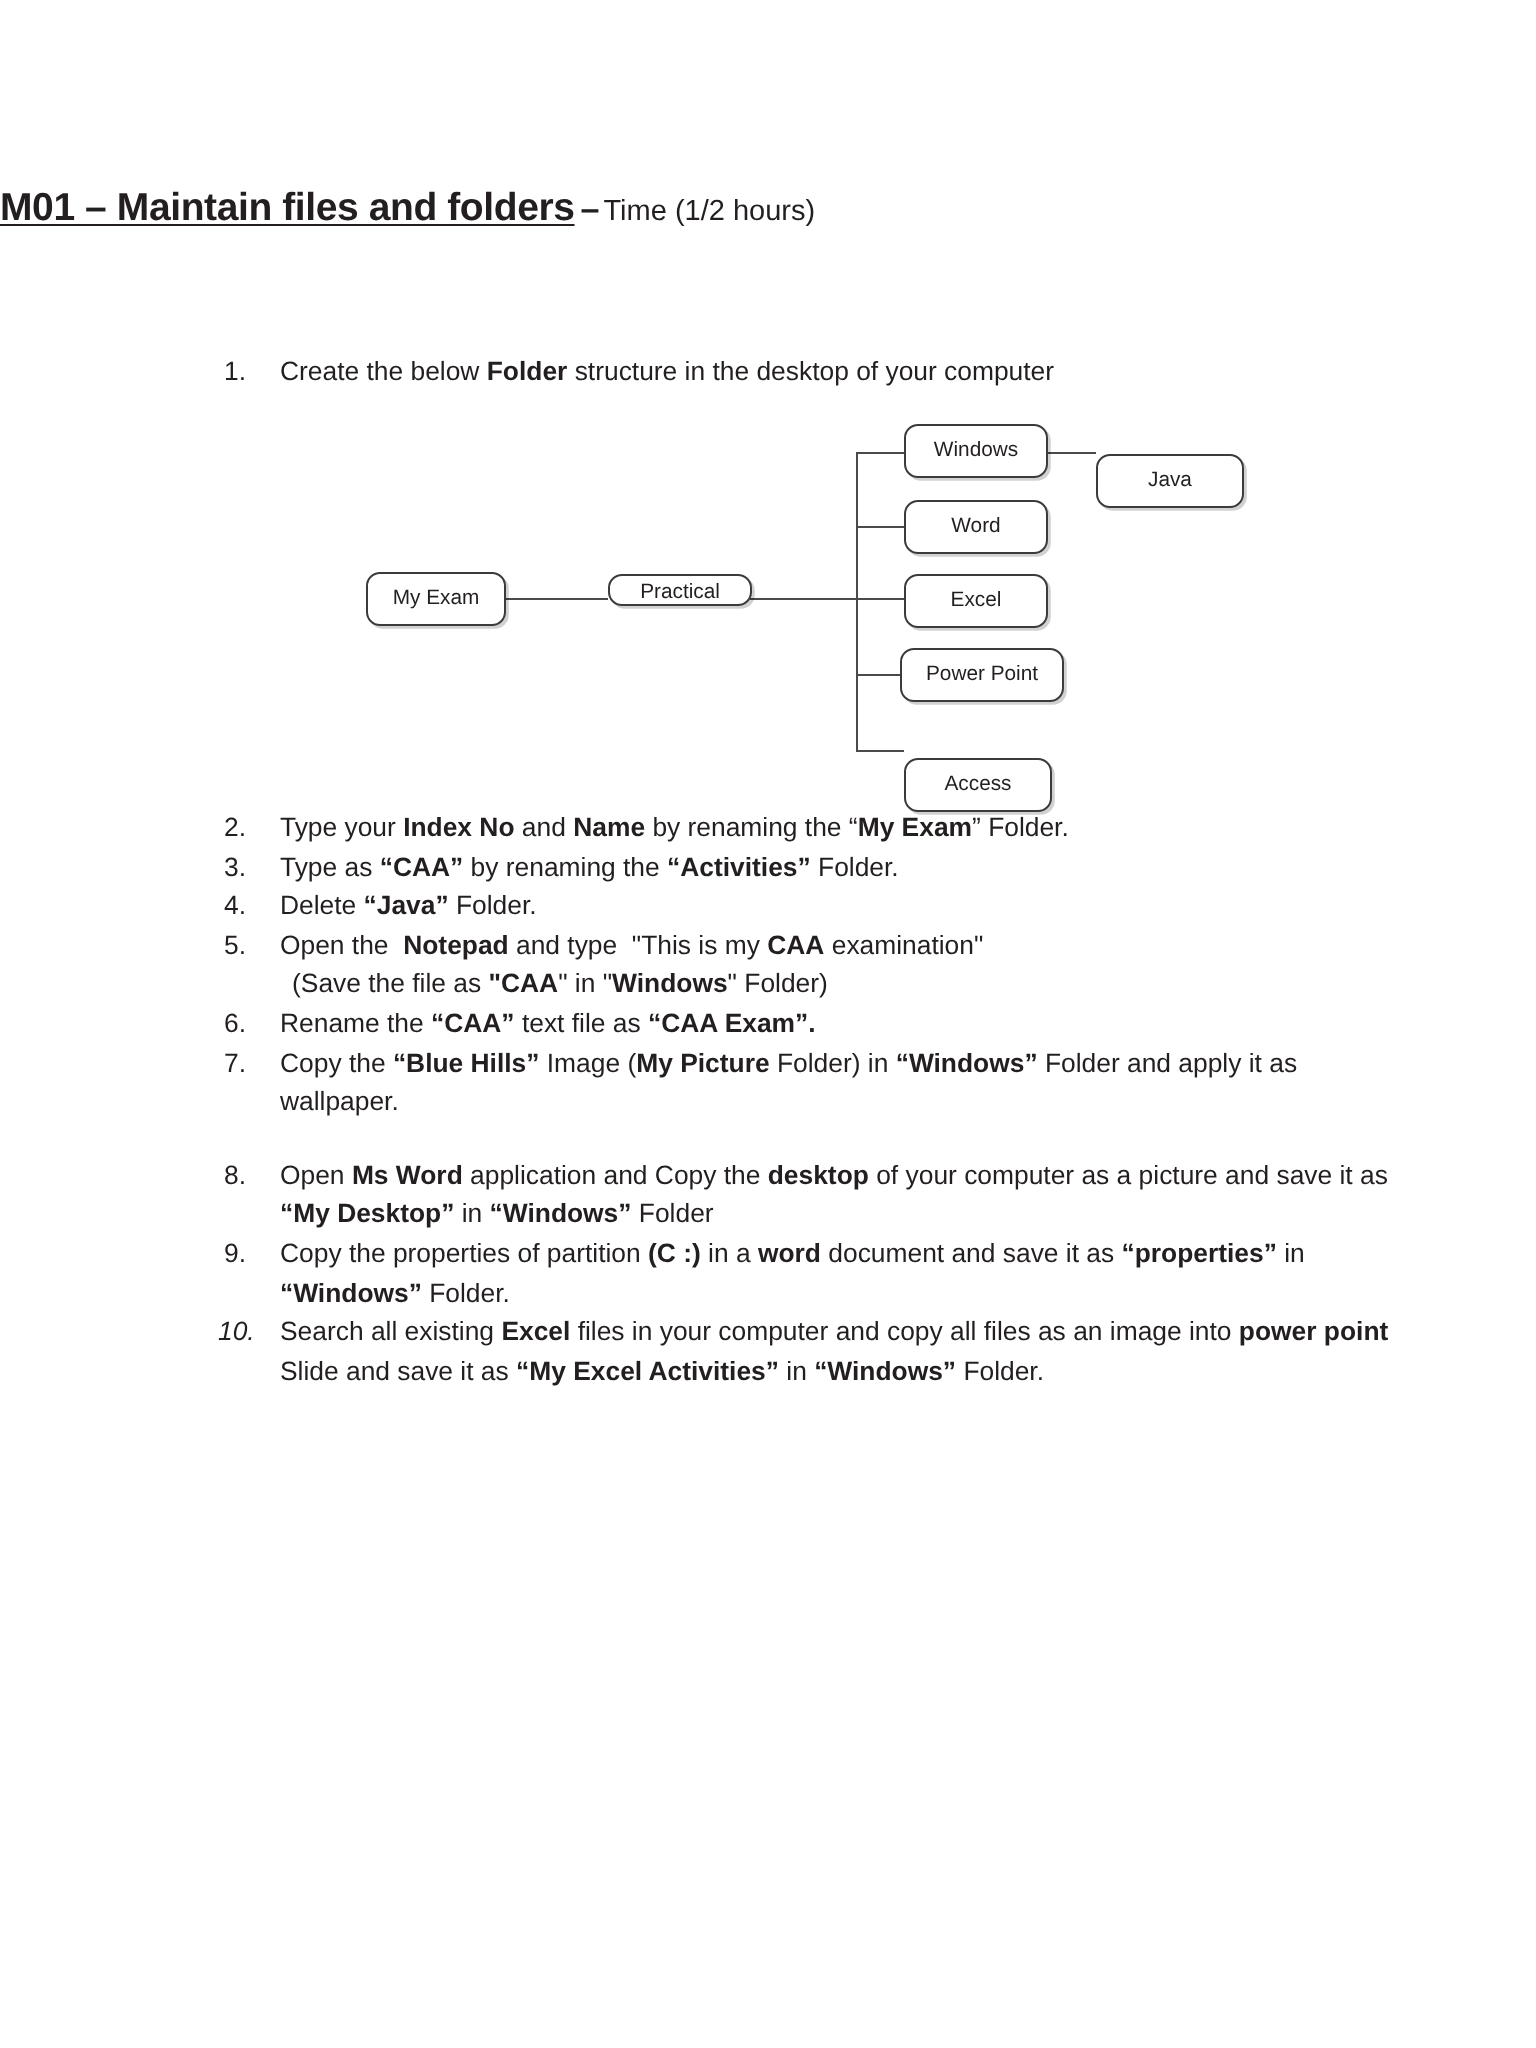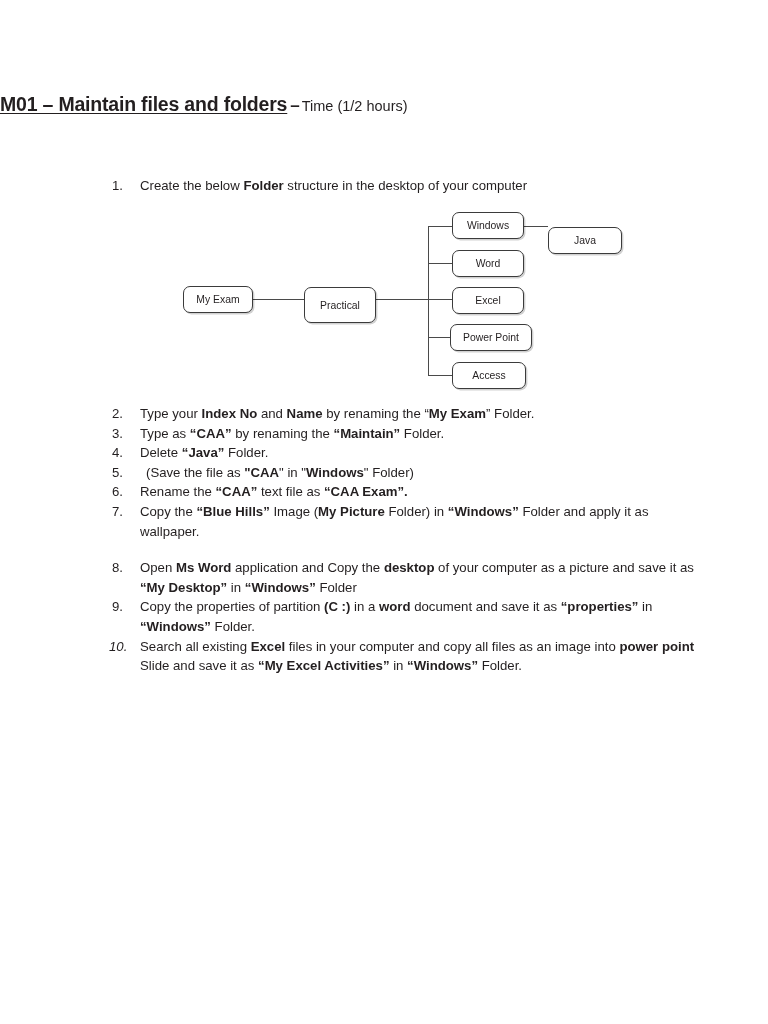--- a/index.html
+++ b/index.html
@@ -136,21 +136,21 @@
     <div class="edge h" style="left:258px; top:94px; width:24px;"></div>
     <div class="edge h" style="left:258px; top:132px; width:22px;"></div>
     <div class="edge h" style="left:258px; top:170px; width:24px;"></div>
 
     <div class="edge h" style="left:354px; top:21px; width:24px;"></div>
 
     <div class="node" style="left:13px; top:81px; width:70px; height:27px;">
       <span>My Exam</span>
     </div>
 
-    <div class="node" style="left:134px; top:82px; width:72px; height:36px;">
+    <div class="node" style="left:134px; top:82px; width:72px; height:16px;align-items:flex-end;">
       <span>Practical</span>
     </div>
 
     <div class="node" style="left:282px; top:7px; width:72px; height:27px;">
       <span>Windows</span>
     </div>
 
     <div class="node" style="left:378px; top:22px; width:74px; height:27px;">
       <span>Java</span>
     </div>
@@ -160,44 +160,45 @@
     </div>
 
     <div class="node" style="left:282px; top:82px; width:72px; height:27px;">
       <span>Excel</span>
     </div>
 
     <div class="node" style="left:280px; top:119px; width:82px; height:27px;">
       <span>Power Point</span>
     </div>
 
-    <div class="node" style="left:282px; top:157px; width:74px; height:27px;">
+    <div class="node" style="left:282px; top:174px; width:74px; height:27px;">
       <span>Access</span>
     </div>
   </div>
 
   <div class="list" style="top:404px;">
 
     <div class="li">
       <span class="num">2.</span>
       <span class="body">Type your <b>Index No</b> and <b>Name</b> by renaming the “<b>My Exam</b>” Folder.</span>
     </div>
 
     <div class="li">
       <span class="num">3.</span>
-      <span class="body">Type as <b>“CAA”</b> by renaming the <b>“Maintain”</b> Folder.</span>
+      <span class="body">Type as <b>“CAA”</b> by renaming the <b>“Activities”</b> Folder.</span>
     </div>
 
     <div class="li">
       <span class="num">4.</span>
       <span class="body">Delete <b>“Java”</b> Folder.</span>
     </div>
 
     <div class="li">
       <span class="num">5.</span>
+      <span class="body">Open the&nbsp; <b>Notepad</b> and type&nbsp; "This is my <b>CAA</b> examination"</span>
       <span class="sub">(Save the file as <b>"CAA</b>" in "<b>Windows</b>" Folder)</span>
     </div>
 
     <div class="li">
       <span class="num">6.</span>
       <span class="body">Rename the <b>“CAA”</b> text file as <b>“CAA Exam”.</b></span>
     </div>
 
     <div class="li">
       <span class="num">7.</span>

